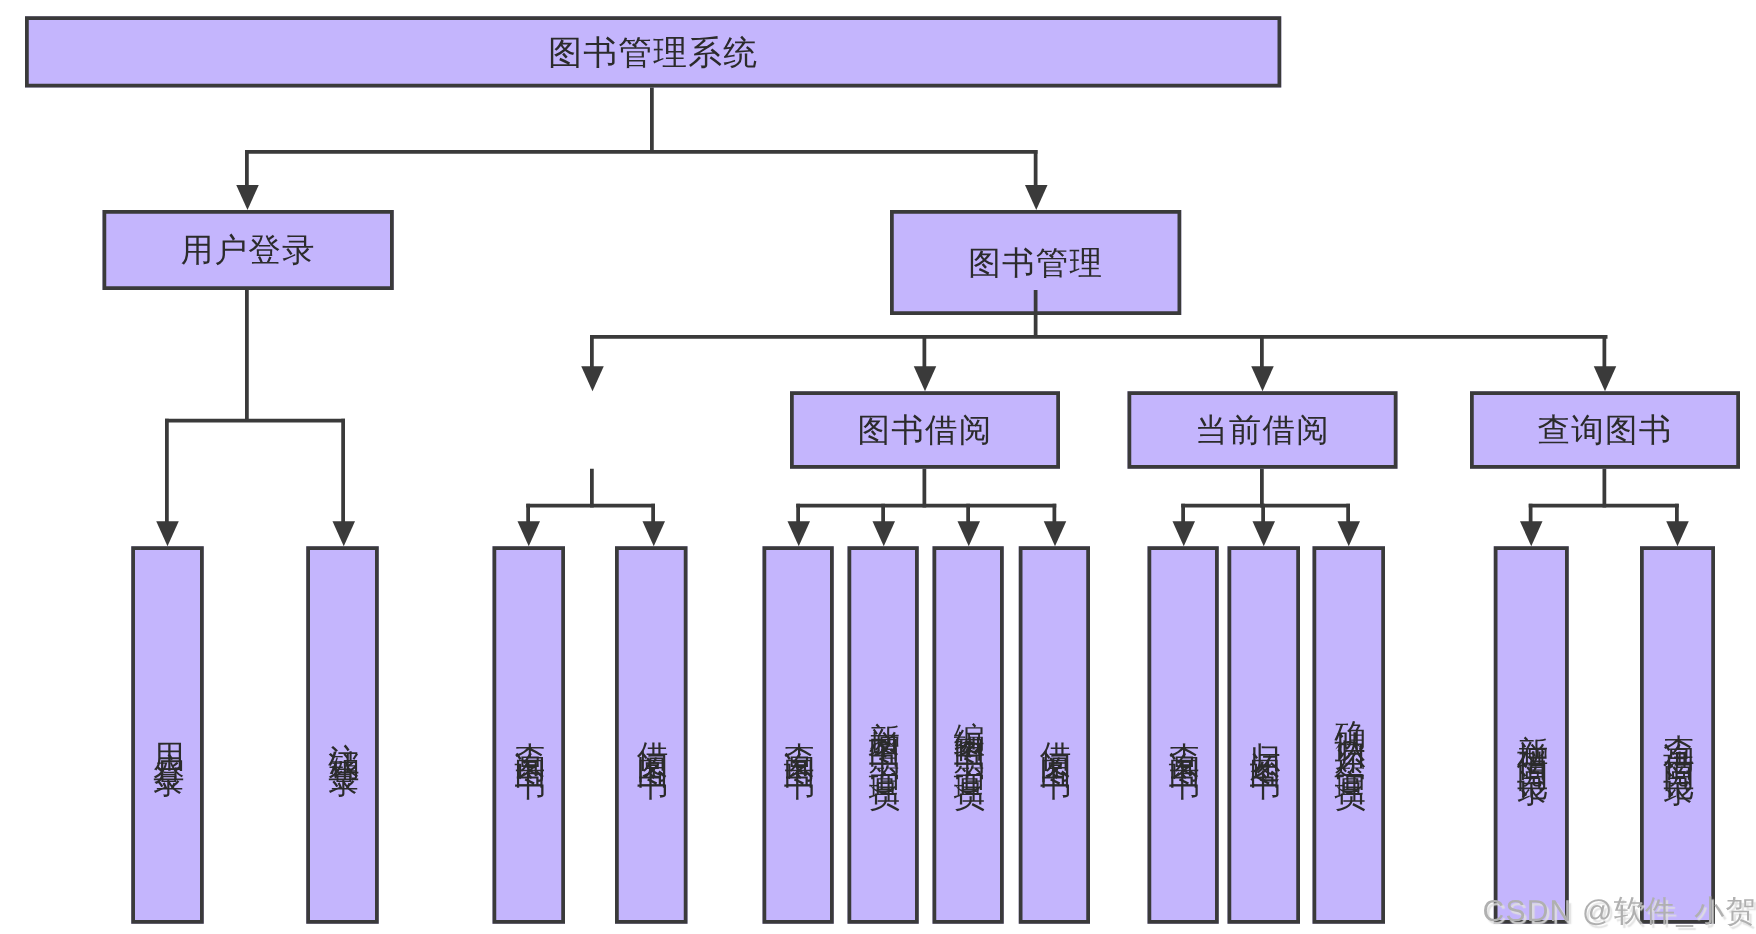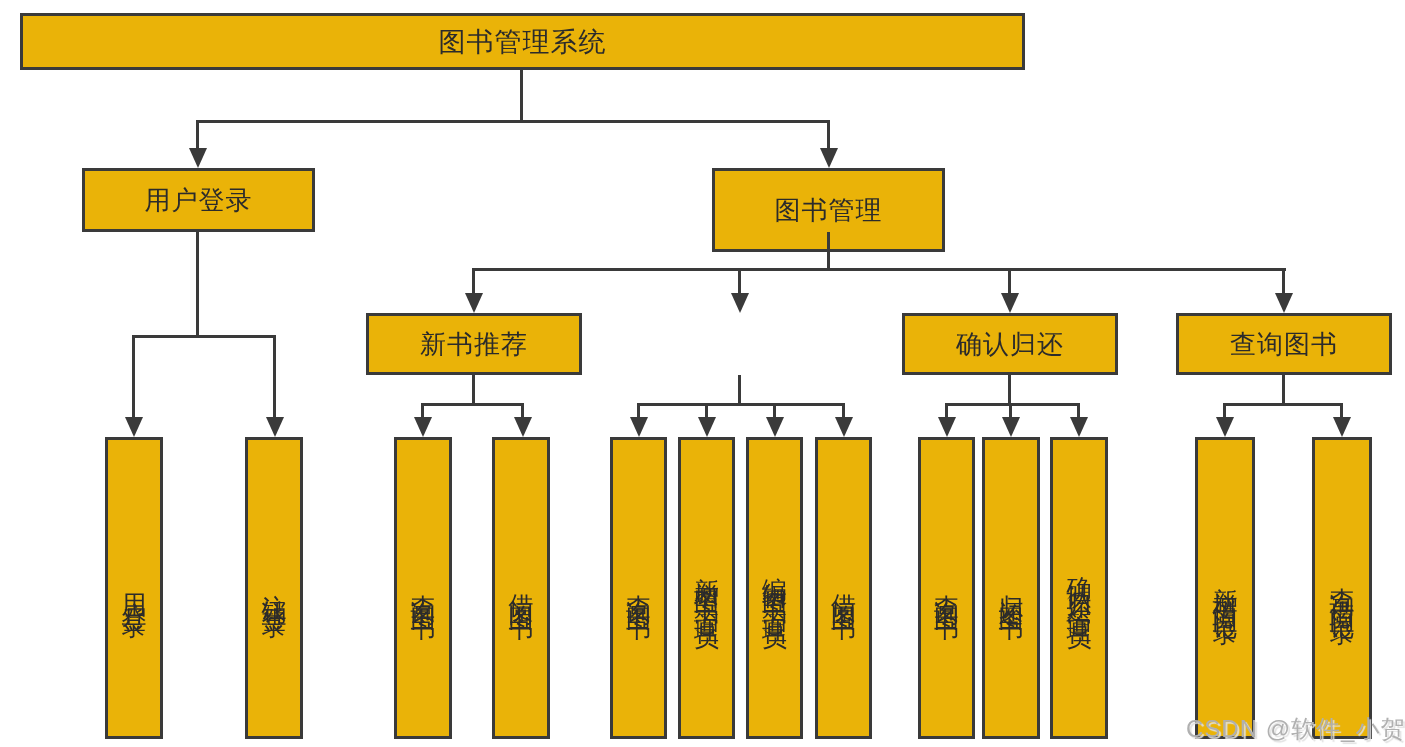--- a/index.html
+++ b/index.html
@@ -10,21 +10,21 @@
   #canvas {
     position:relative;
     width:1405px; height:747px;
     background:#ffffff;
     overflow:hidden;
   }
   .box {
     position:absolute;
     box-sizing:border-box;
     border:3px solid #3a3a3a;
-    background:#eab308;
+    background:#c4b5fd;
     color:#2b2b2b;
     display:flex;
     align-items:center;
     justify-content:center;
     text-align:center;
   }
   .hbox { font-size:26px; letter-spacing:1px; }
   .hbox.root-title { font-size:27px; }
   .vbox {
     writing-mode:vertical-rl;
@@ -58,22 +58,22 @@
 </head>
 <body>
 
 <div id="canvas">
 
   <div class="box hbox root-title" style="left:20px;top:13px;width:1005px;height:57px">图书管理系统</div>
 
   <div class="box hbox" style="left:82px;top:168px;width:233px;height:64px">用户登录</div>
   <div class="box hbox" style="left:712px;top:168px;width:233px;height:84px">图书管理</div>
 
-  <div class="box hbox" style="left:366px;top:313px;width:216px;height:62px">新书推荐</div>
-  <div class="box hbox" style="left:902px;top:313px;width:216px;height:62px">确认归还</div>
+  <div class="box hbox" style="left:632px;top:313px;width:216px;height:62px">图书借阅</div>
+  <div class="box hbox" style="left:902px;top:313px;width:216px;height:62px">当前借阅</div>
   <div class="box hbox" style="left:1176px;top:313px;width:216px;height:62px">查询图书</div>
 
   <div class="box vbox" style="left:105px;top:437px;width:58px;height:302px">用户登录</div>
   <div class="box vbox" style="left:245px;top:437px;width:58px;height:302px">注销登录</div>
 
   <div class="box vbox" style="left:394px;top:437px;width:58px;height:302px">查询图书</div>
   <div class="box vbox" style="left:492px;top:437px;width:58px;height:302px">借阅图书</div>
 
   <div class="box vbox" style="left:610px;top:437px;width:57px;height:302px">查询图书</div>
   <div class="box vbox" style="left:678px;top:437px;width:57px;height:302px">新增图书（管理员）</div>

